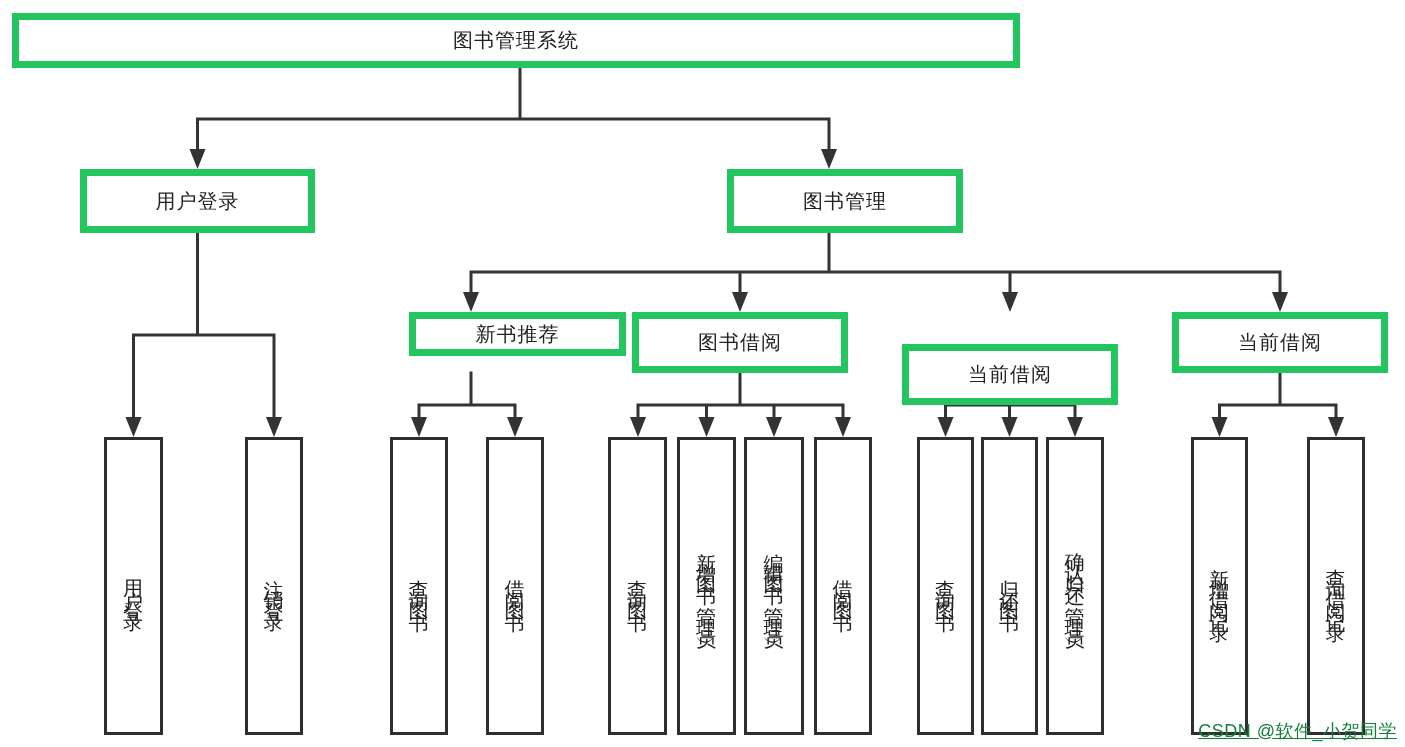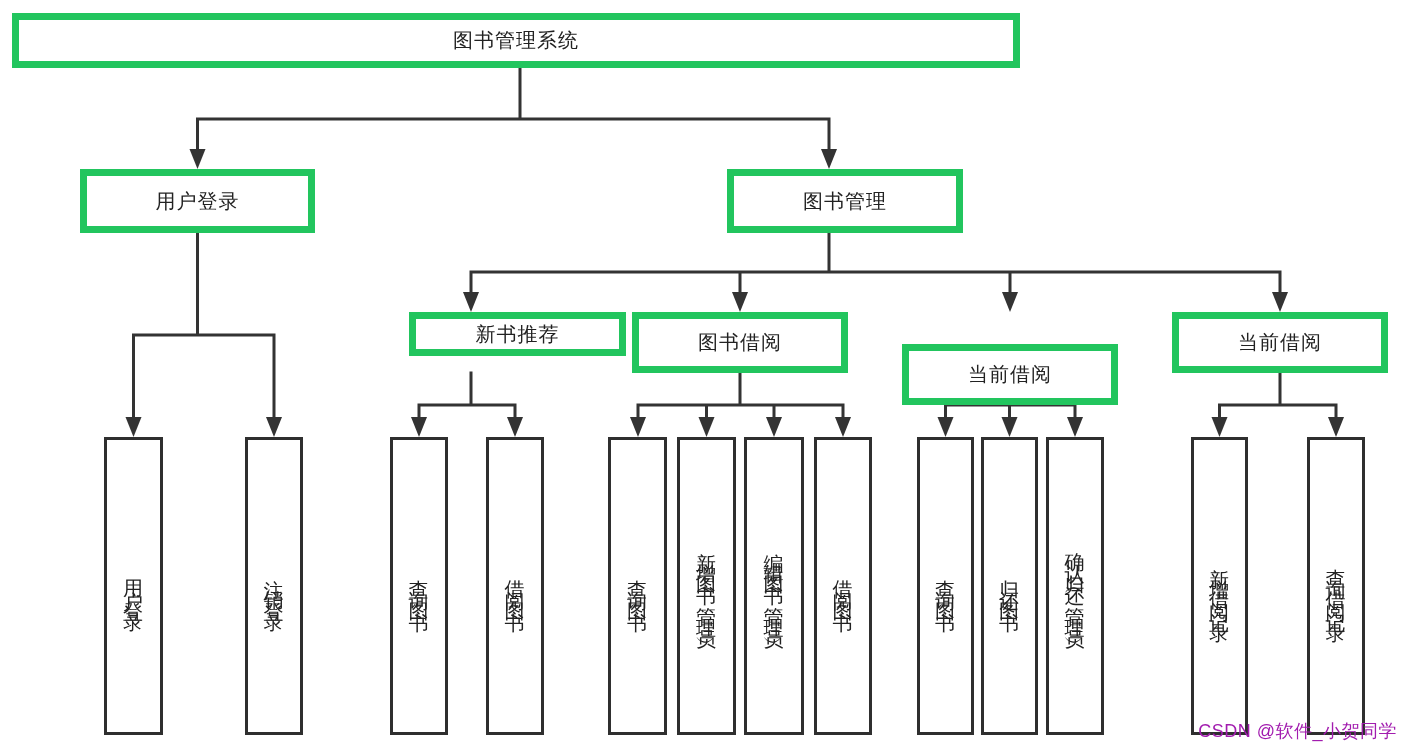--- a/index.html
+++ b/index.html
@@ -80,24 +80,25 @@
   .lf-9  { left: 917px;  width: 57px; }
   .lf-10 { left: 981px;  width: 57px; }
   .lf-11 { left: 1046px; width: 58px; }
   .lf-12 { left: 1191px; width: 57px; }
   .lf-13 { left: 1307px; width: 58px; }
   #watermark {
     position: absolute;
     right: 8px;
     bottom: 4px;
     font-size: 18px;
-    color: #a21caf;
+    color: #15803d;
     letter-spacing: 0.5px;
     z-index: 5;
     white-space: nowrap;
+    text-decoration: underline;
   }
 </style>
 </head>
 <body>
 
 <div id="stage">
 
   <svg id="connectors" width="1405" height="747" viewBox="0 0 1405 747" fill="none" stroke="#333333" stroke-width="3" stroke-linecap="square">
 
     <path d="M520 68 V119 M197.5 119 H829 M197.5 119 V151 M829 119 V151"></path>

